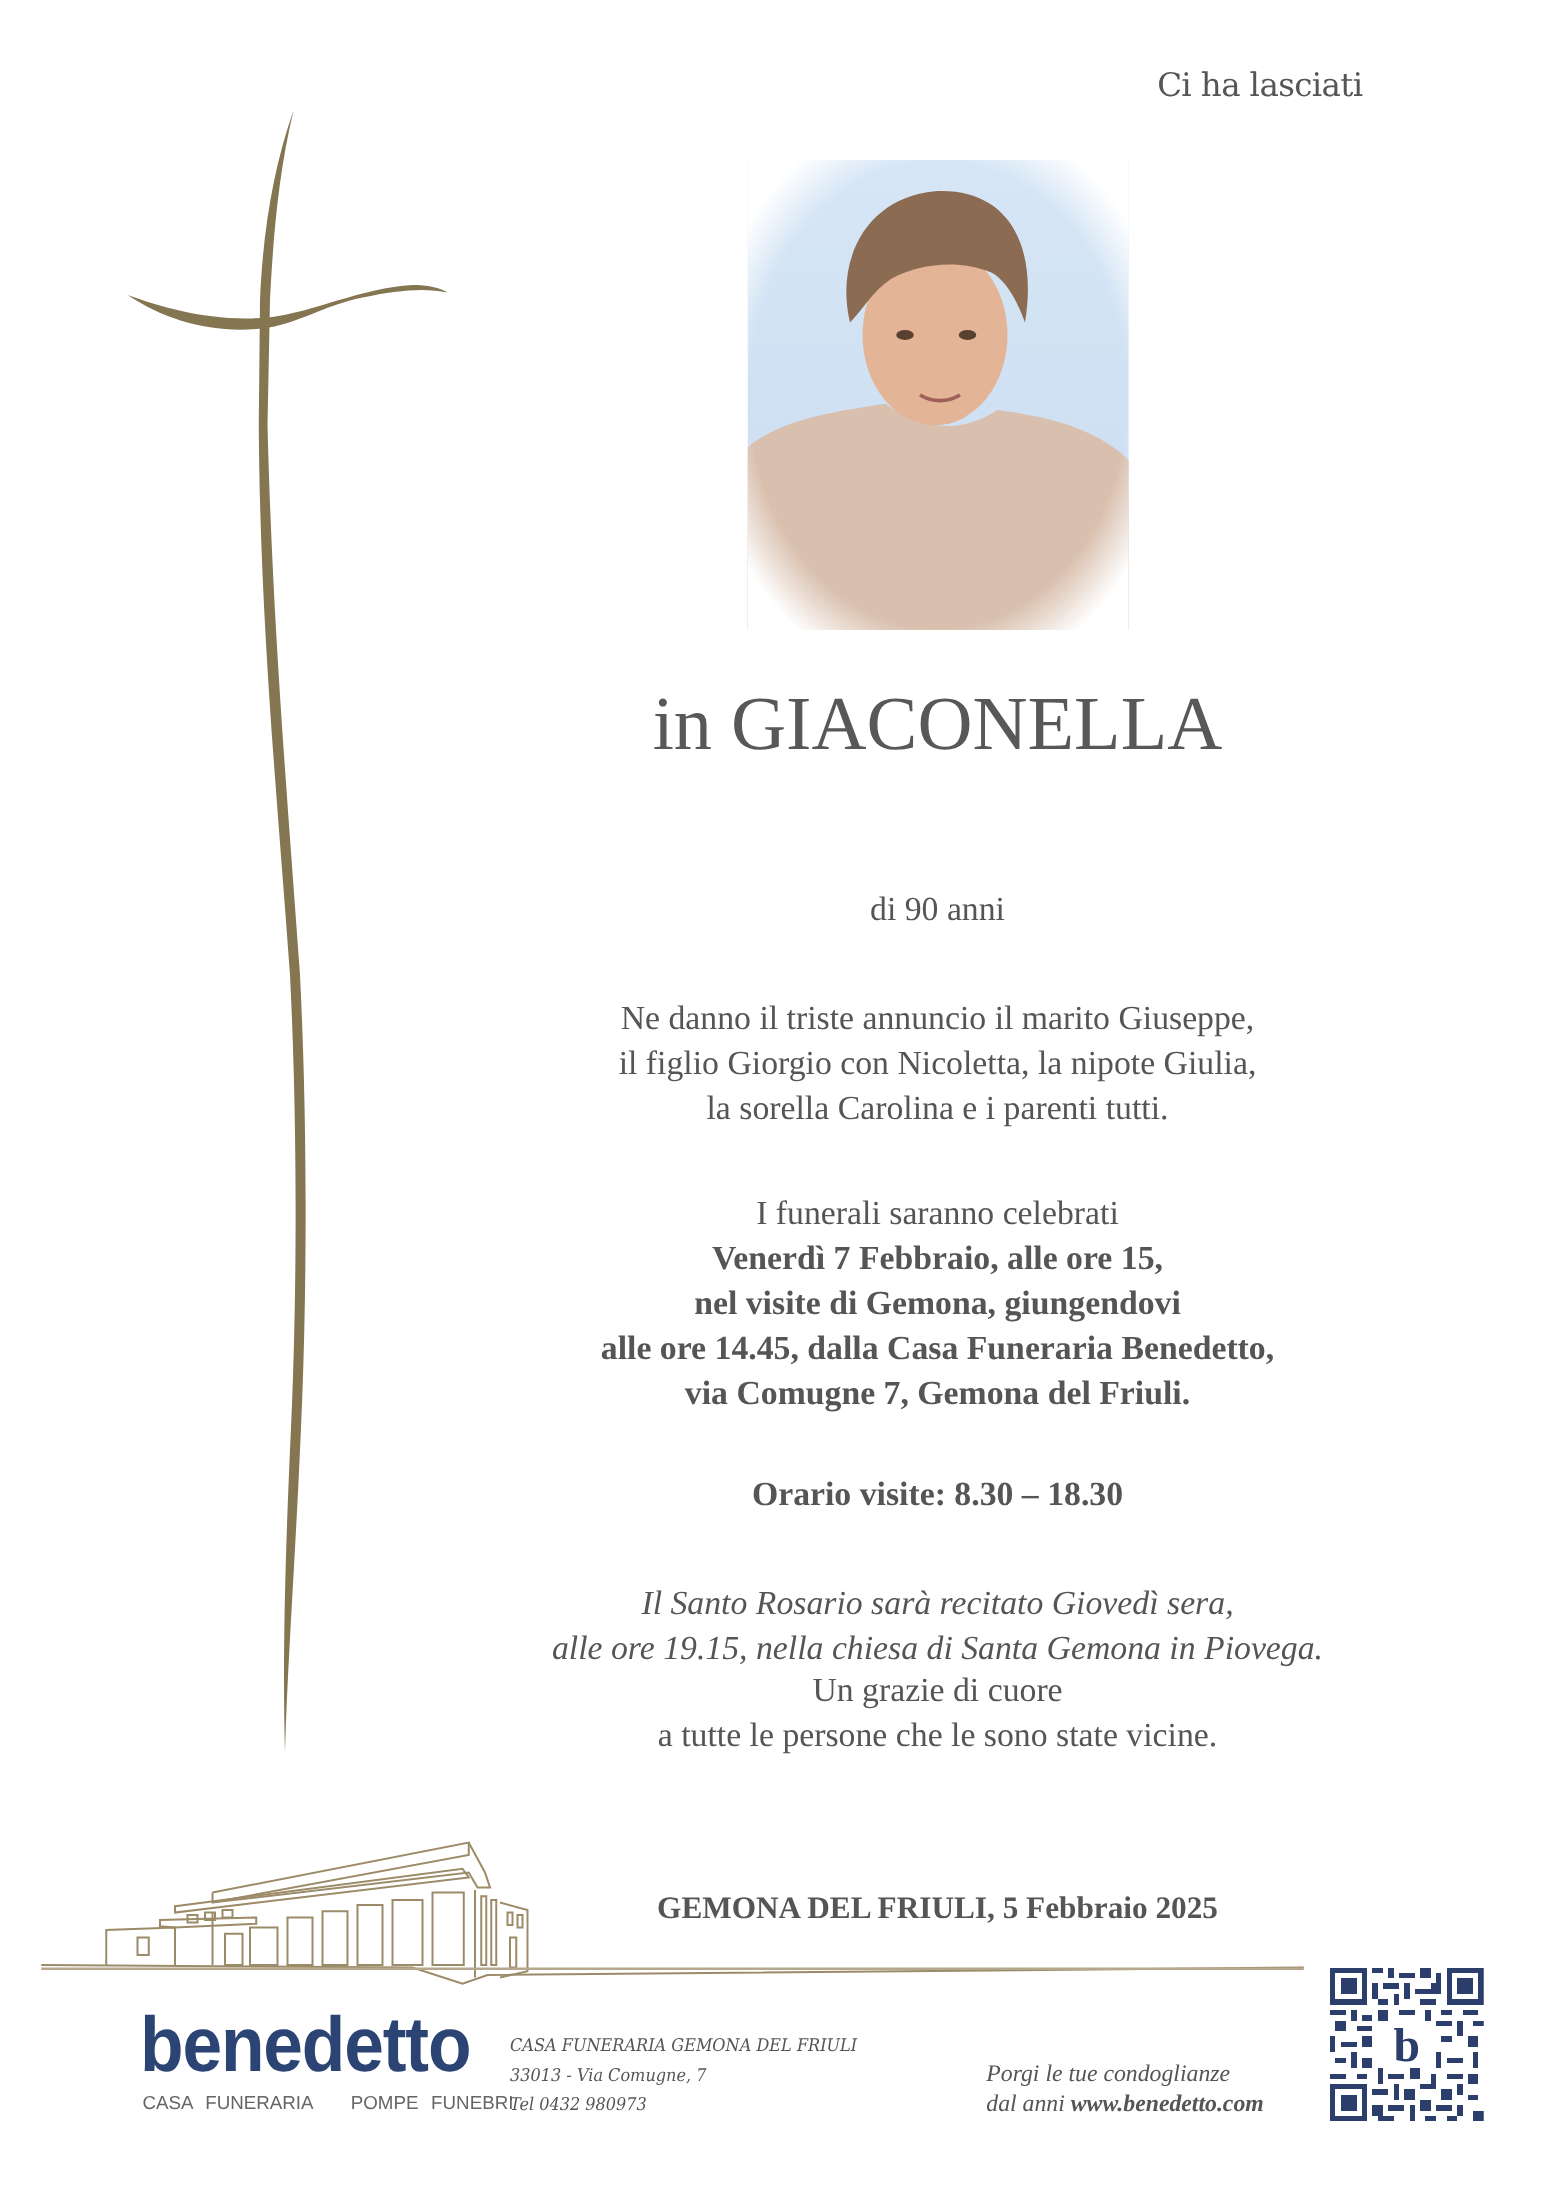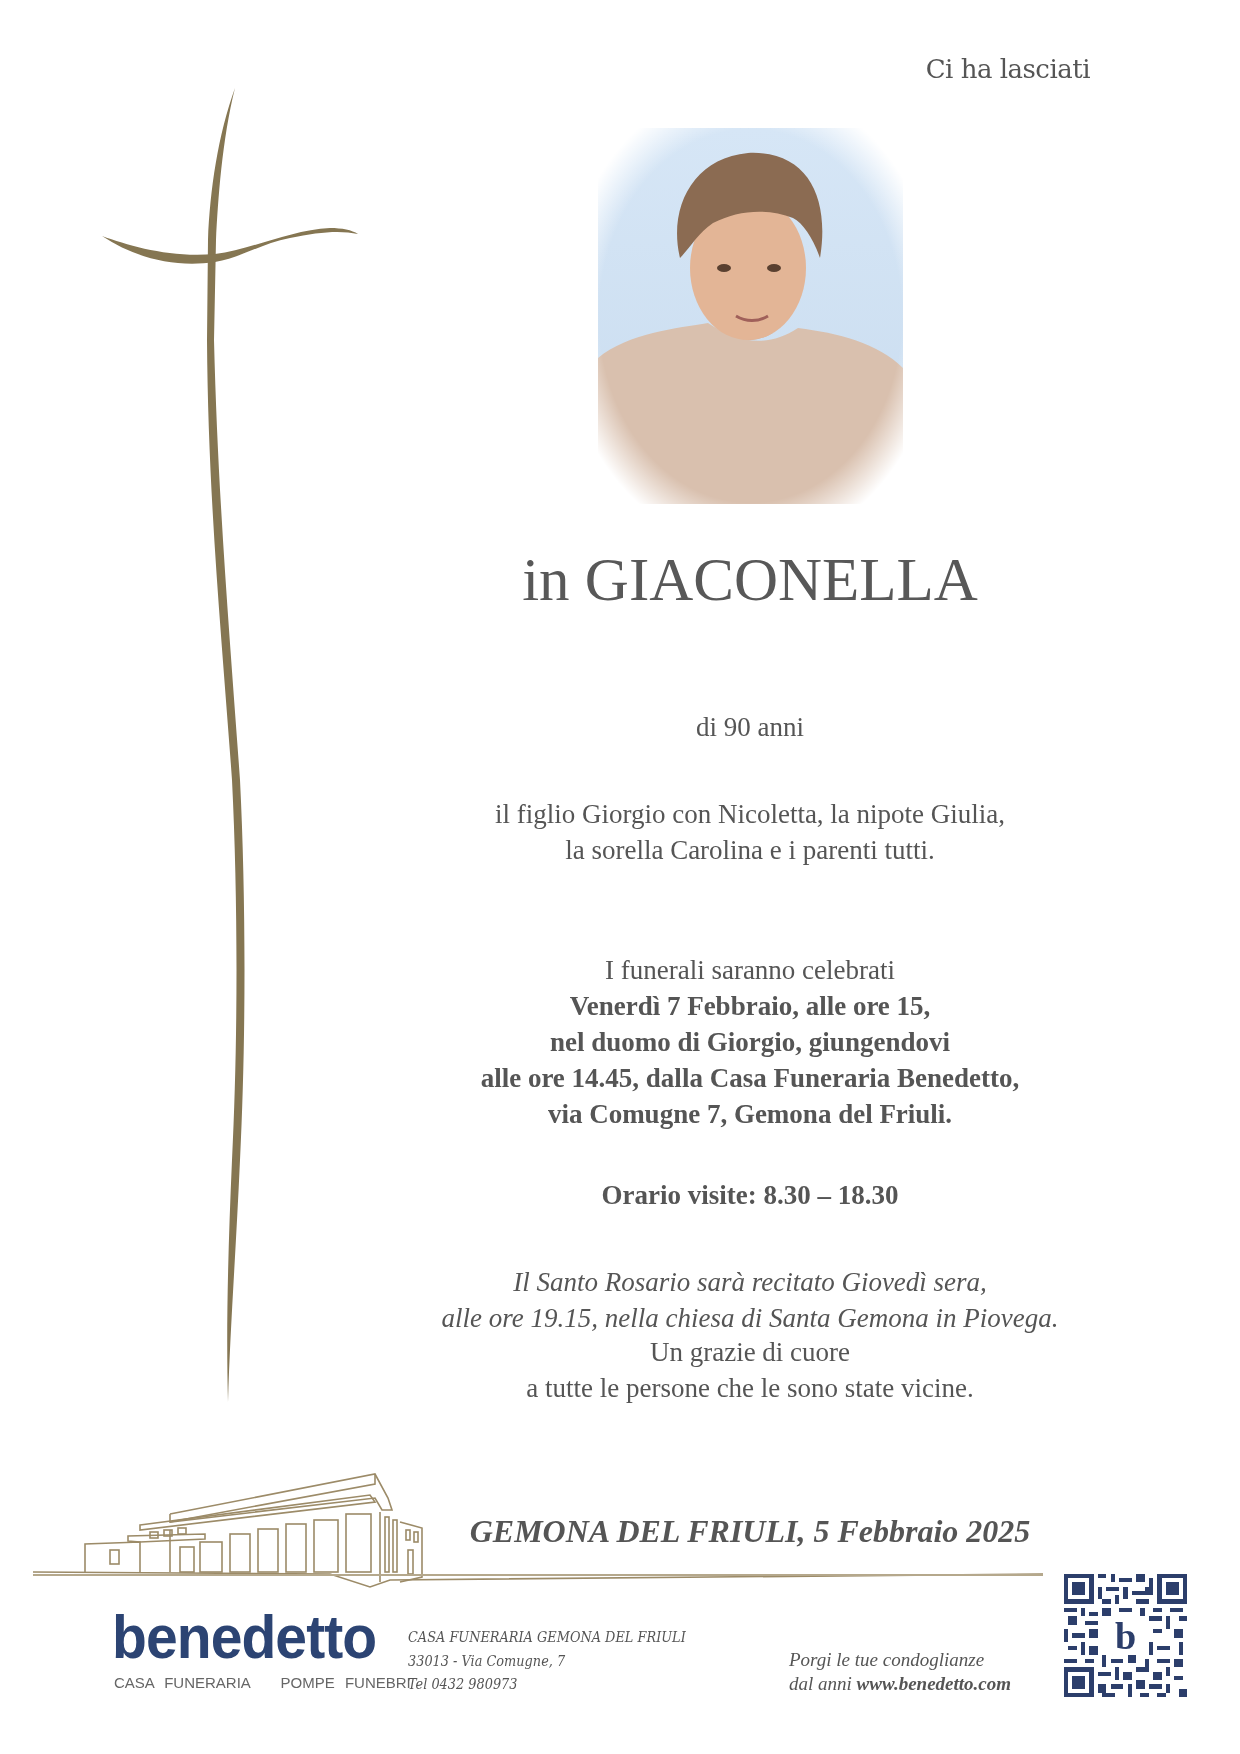--- a/index.html
+++ b/index.html
@@ -10,21 +10,21 @@
   .photo { left:598px; top:128px; width:305px; height:376px; }
   .name { top:546px; font-size:61px; line-height:68px; color:#585858; letter-spacing:0px; }
   .age { top:712px; font-size:27px; color:#555; }
   .para { font-size:27px; line-height:36px; color:#555; }
   .p1 { top:796px; }
   .p2 { top:952px; }
   .bold { font-weight:bold; }
   .p3 { top:1180px; font-size:27px; font-weight:bold; }
   .p4 { top:1264px; font-style:italic; }
   .p5 { top:1334px; }
-  .p6 { top:1513px; font-size:32px; font-weight:bold;font-style:italic; }
+  .p6 { top:1513px; font-size:25px; font-weight:bold; }
   .divider { left:33px; top:1574px; width:1010px; height:2px; background:#b5a88c; }
   .logo-word { left:112px; top:1604px; font-family:"Liberation Sans", sans-serif; font-weight:bold; font-size:62px; color:#2c4473; letter-spacing:-1px; transform:scaleX(0.92); transform-origin:left top; line-height:66px; }
   .logo-sub { left:114px; top:1674px; font-family:"Liberation Sans", sans-serif; font-size:15px; color:#666; word-spacing:6px; letter-spacing:0px; }
   .addr { left:408px; font-family:"DejaVu Serif", serif; font-style:italic; font-size:14px; color:#555; transform:scaleX(0.92); transform-origin:left top; }
   .porgi { left:789px; top:1648px; font-style:italic; font-size:19px; line-height:24px; color:#555; }
   .porgi .site { font-weight:bold; }
   .qr { left:1064px; top:1574px; width:123px; height:123px; }
 </style>
 </head>
 <body>
@@ -68,28 +68,29 @@
   </svg>
 </div>
 
 <div class="center-col name">
   <div>in GIACONELLA</div>
 </div>
 
 <div class="center-col age">di 90 anni</div>
 
 <div class="center-col para p1">
+  <div>Ne danno il triste annuncio il marito Giuseppe,</div>
   <div>il figlio Giorgio con Nicoletta, la nipote Giulia,</div>
   <div>la sorella Carolina e i parenti tutti.</div>
 </div>
 
 <div class="center-col para p2">
   <div>I funerali saranno celebrati</div>
   <div class="bold">Venerdì 7 Febbraio, alle ore 15,</div>
-  <div class="bold">nel duomo di Giorgio, giungendovi</div>
+  <div class="bold">nel visite di Gemona, giungendovi</div>
   <div class="bold">alle ore 14.45, dalla Casa Funeraria Benedetto,</div>
   <div class="bold">via Comugne 7, Gemona del Friuli.</div>
 </div>
 
 <div class="center-col p3">Orario visite: 8.30 – 18.30</div>
 
 <div class="center-col para p4">
   <div>Il Santo Rosario sarà recitato Giovedì sera,</div>
   <div>alle ore 19.15, nella chiesa di Santa Gemona in Piovega.</div>
 </div>

